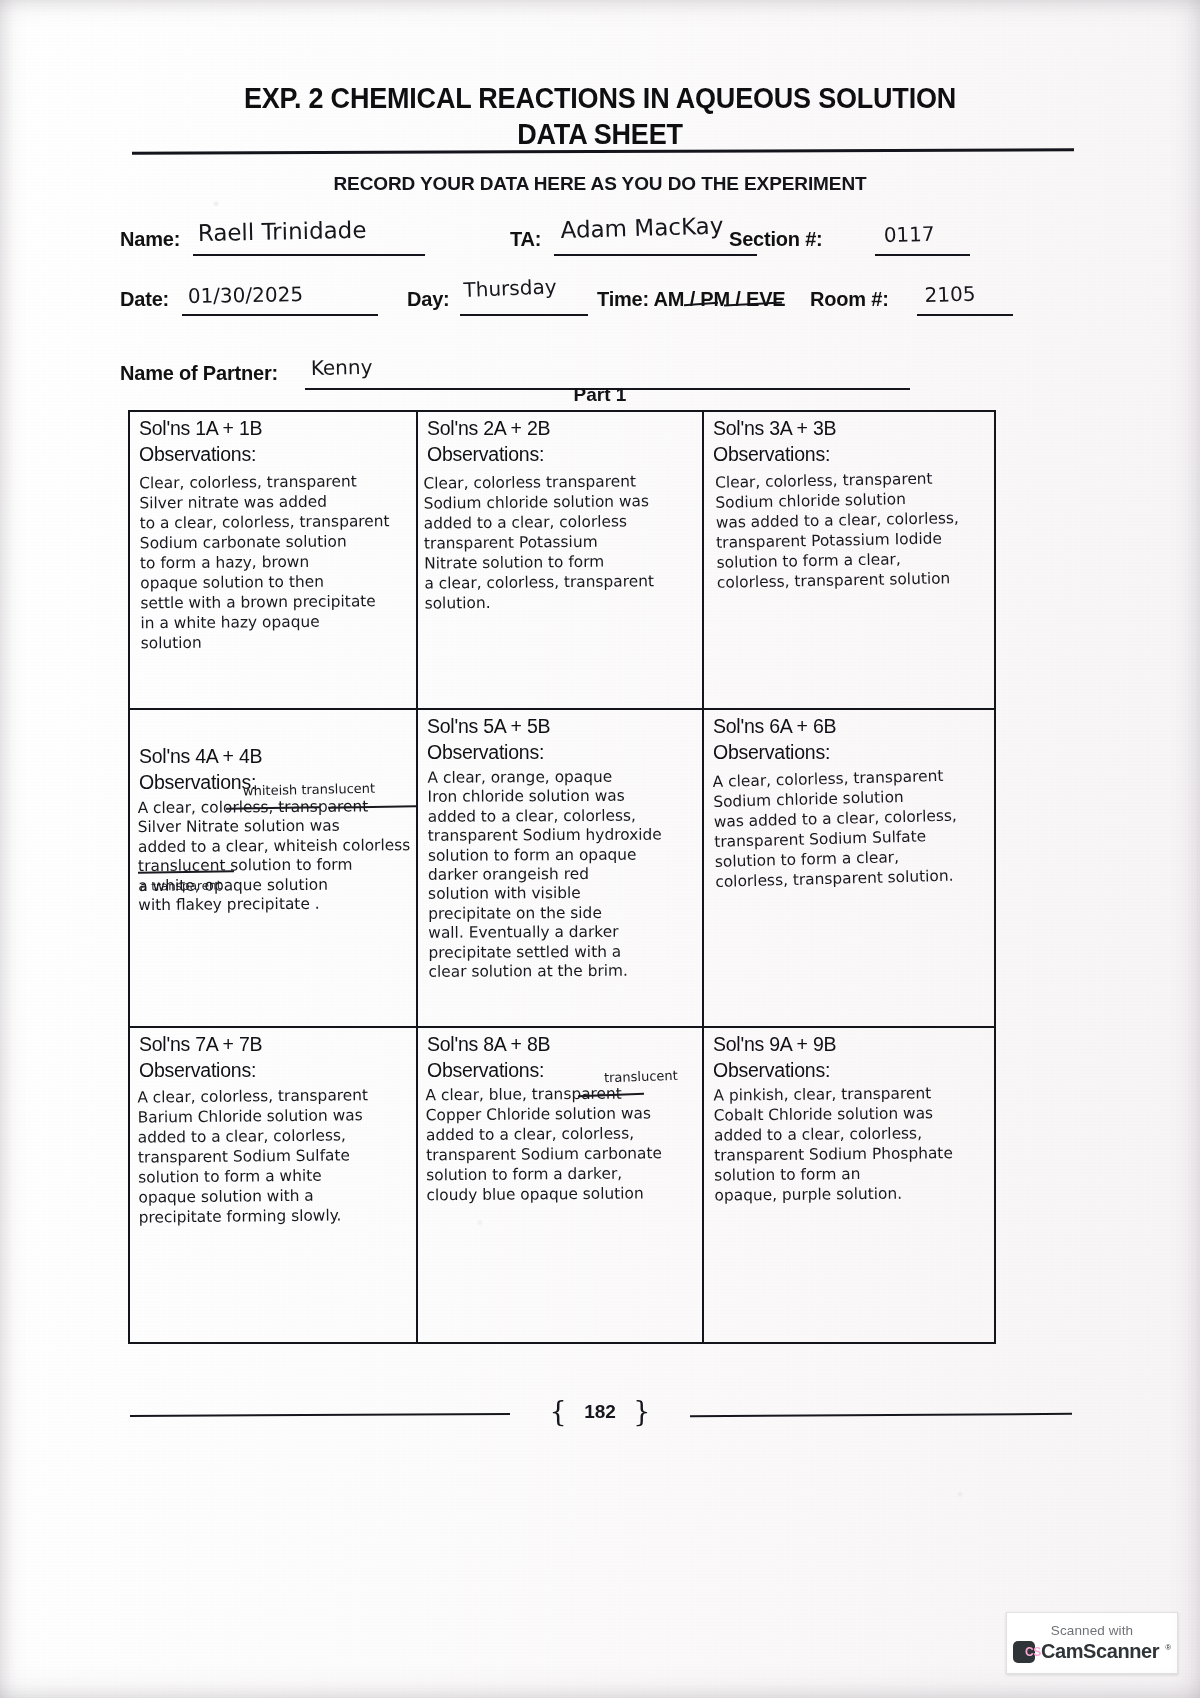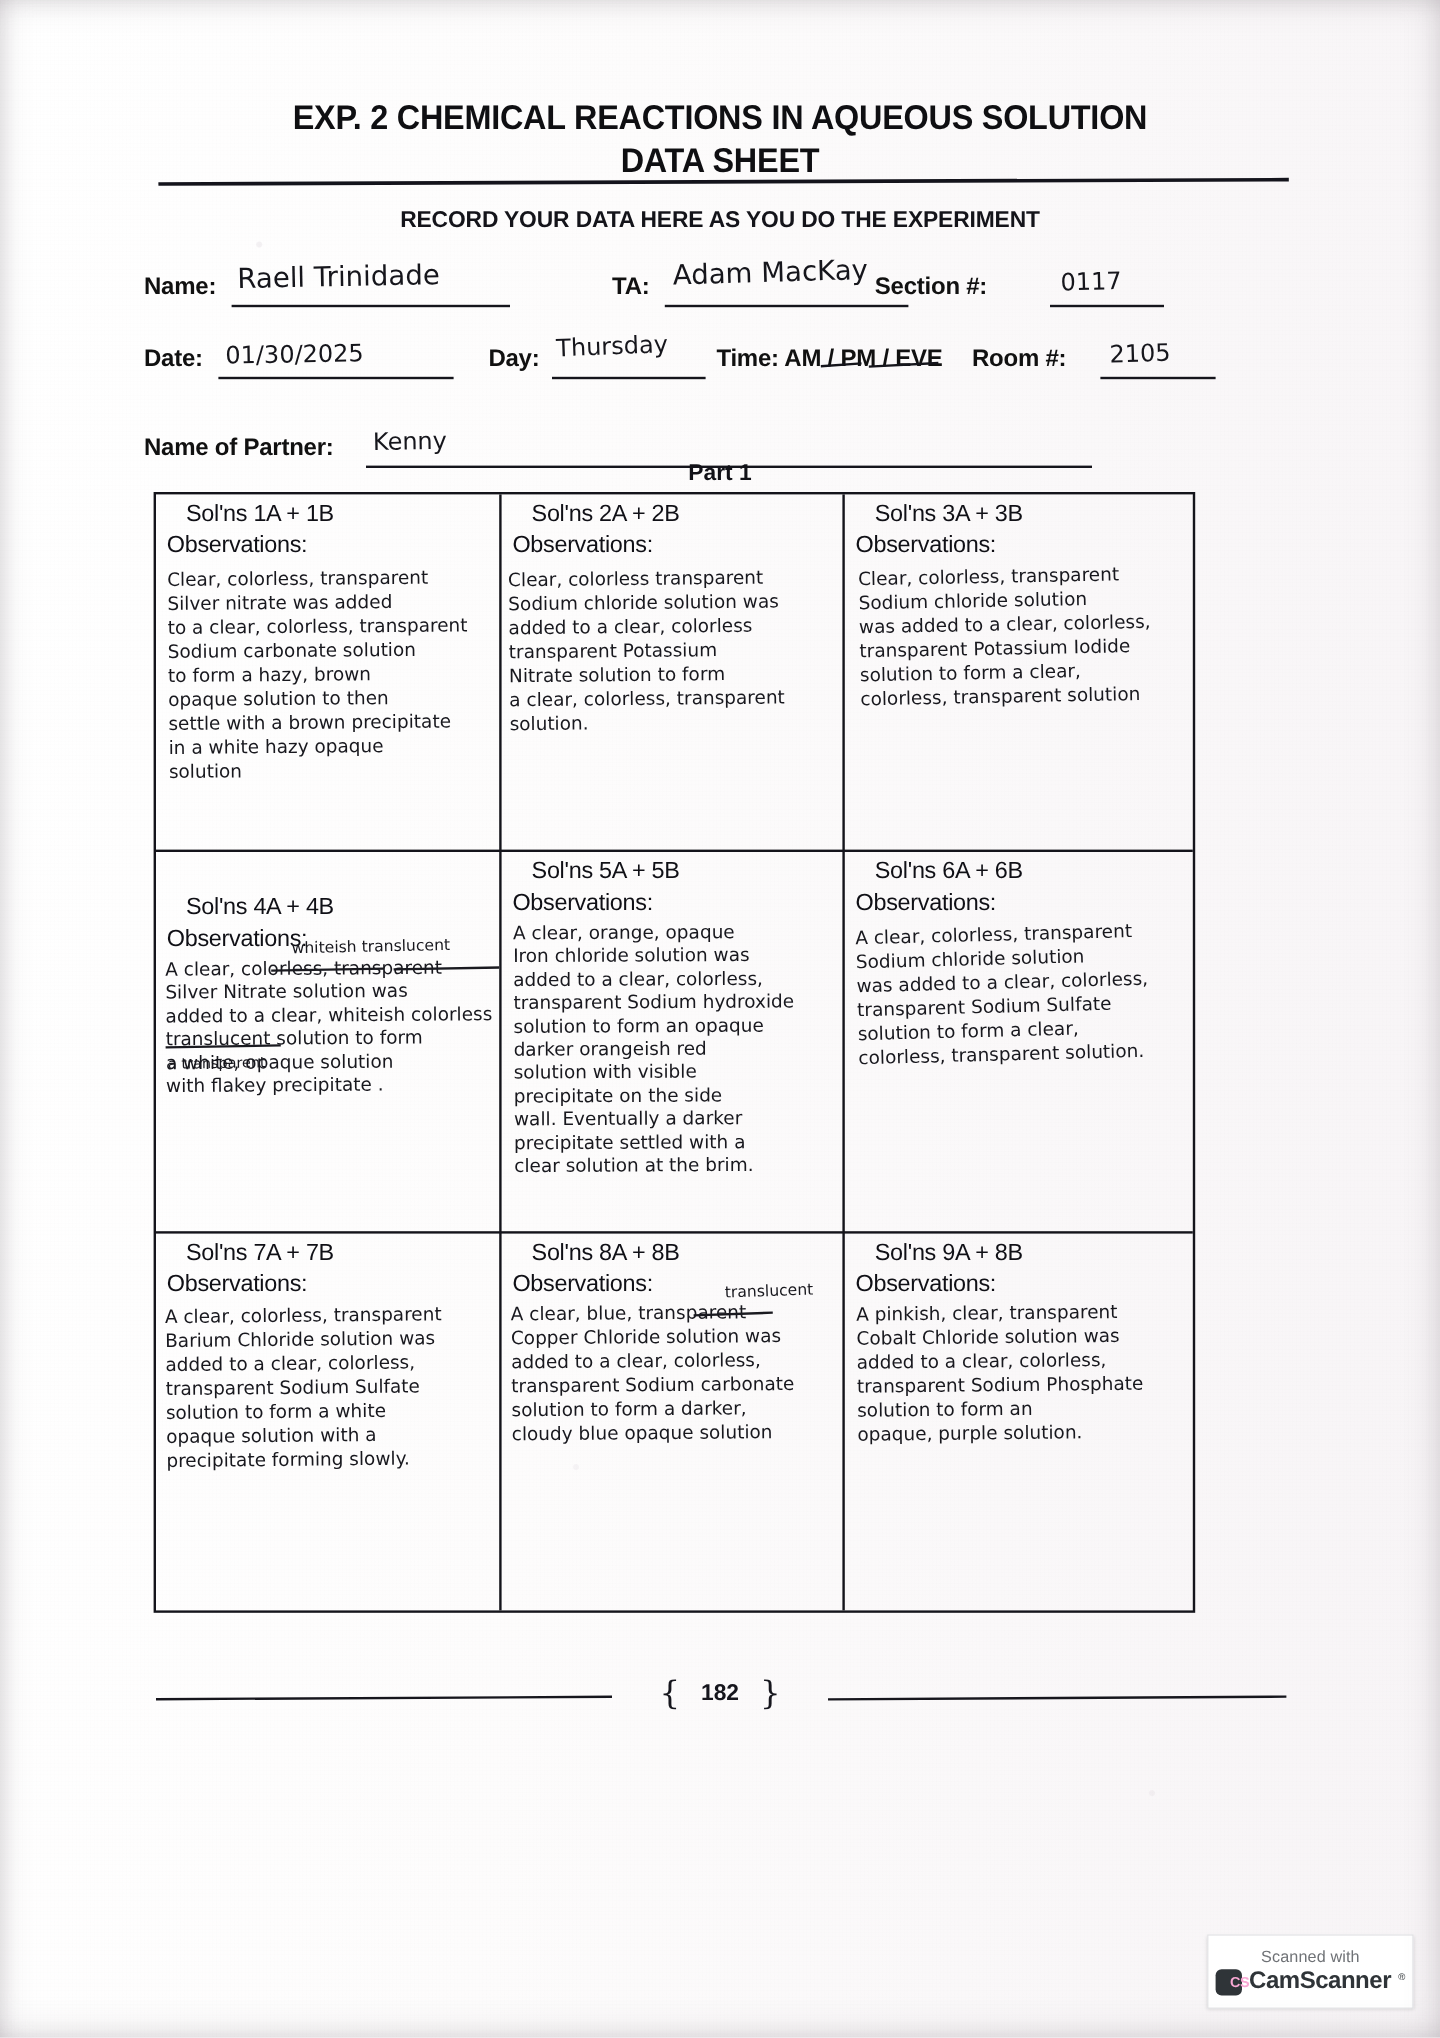--- a/index.html
+++ b/index.html
@@ -91,21 +91,21 @@
   }
   .tbl .vline {
     position:absolute; top:0; bottom:0; width:2.4px; background:#14141b;
   }
   .tbl .hline {
     position:absolute; left:0; right:0; height:2.4px; background:#14141b;
   }
   .cell { position:absolute; overflow:hidden; }
   .cell .ctitle {
     font-size:19.5px; color:#101016; letter-spacing:-.25px;
-    line-height:1.33; padding-left:25px; padding-top:4px;
+    line-height:1.33; padding-left:9px; padding-top:4px;
   }
   .cell .cobs {
     font-size:19.5px; color:#101016; letter-spacing:-.25px;
     line-height:1.33; padding-left:9px;
   }
   .note {
     font-family:"DejaVu Sans", sans-serif;
     font-size:15.4px; line-height:1.30; color:#18181e;
     white-space:pre-wrap;
     position:absolute;
@@ -321,21 +321,21 @@
       <div class="note" style="left:8px; top:56px; width:296px; transform:rotate(-0.5deg);">A clear, blue, transparent
 Copper Chloride solution was
 added to a clear, colorless,
 transparent Sodium carbonate
 solution to form a darker,
 cloudy blue opaque solution</div>
       <span class="sk" style="left:160px; top:66px; width:66px; transform:rotate(-2deg);"></span>
     </div>
 
     <div class="cell" style="left:574px;top:616px;width:294px;height:316px;">
-      <div class="ctitle">Sol'ns 9A + 8B</div>
+      <div class="ctitle">Sol'ns 9A + 9B</div>
       <div class="cobs">Observations:</div>
       <div class="note" style="left:10px; top:56px; width:296px; transform:rotate(-0.6deg);">A pinkish, clear, transparent
 Cobalt Chloride solution was
 added to a clear, colorless,
 transparent Sodium Phosphate
 solution to form an
 opaque, purple solution.</div>
     </div>
   </div>
 

